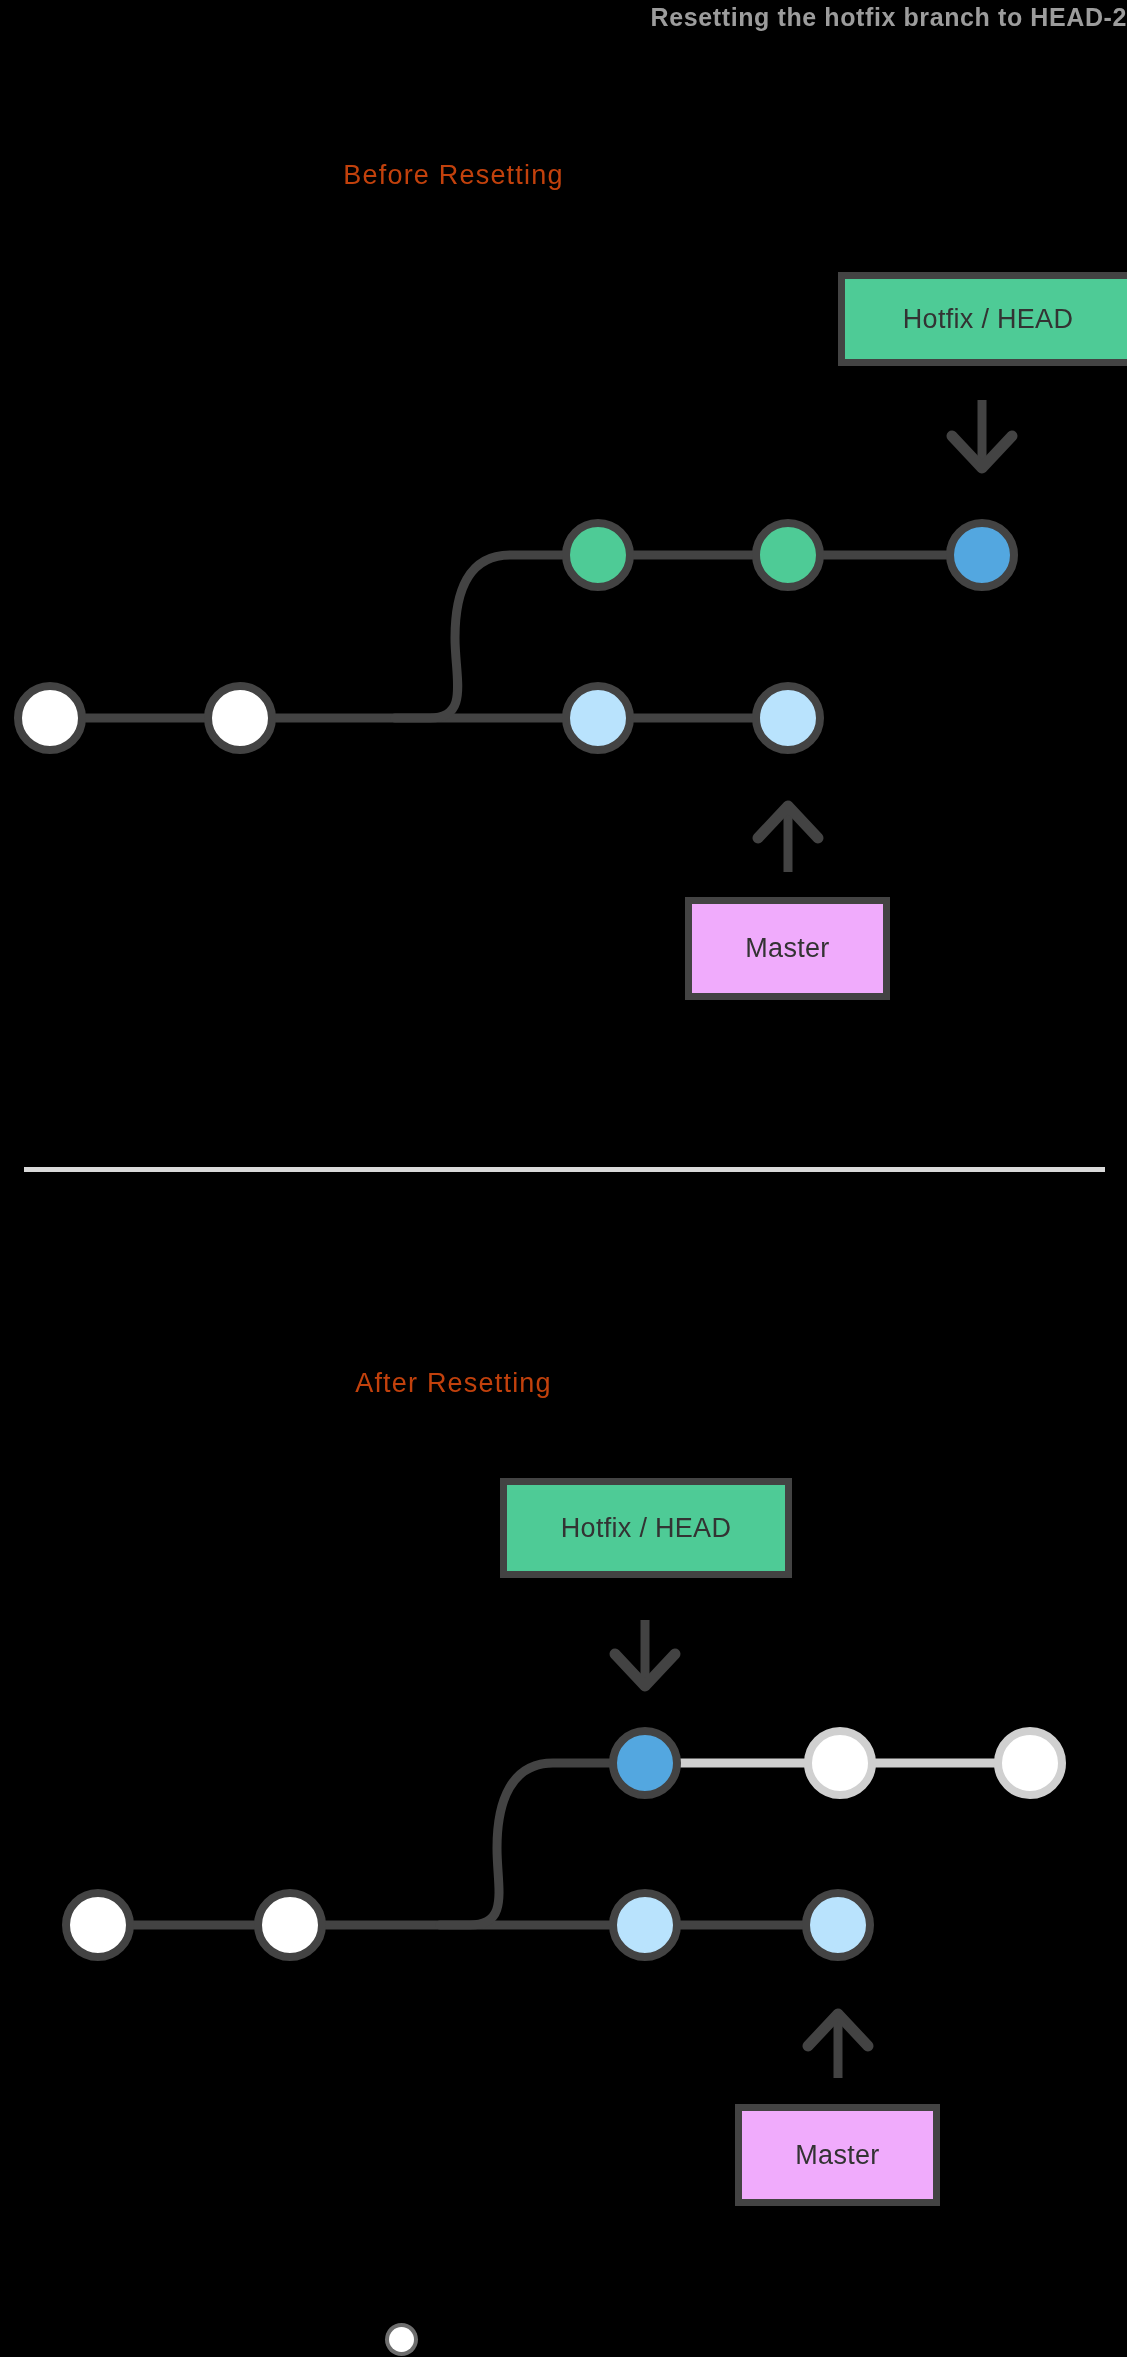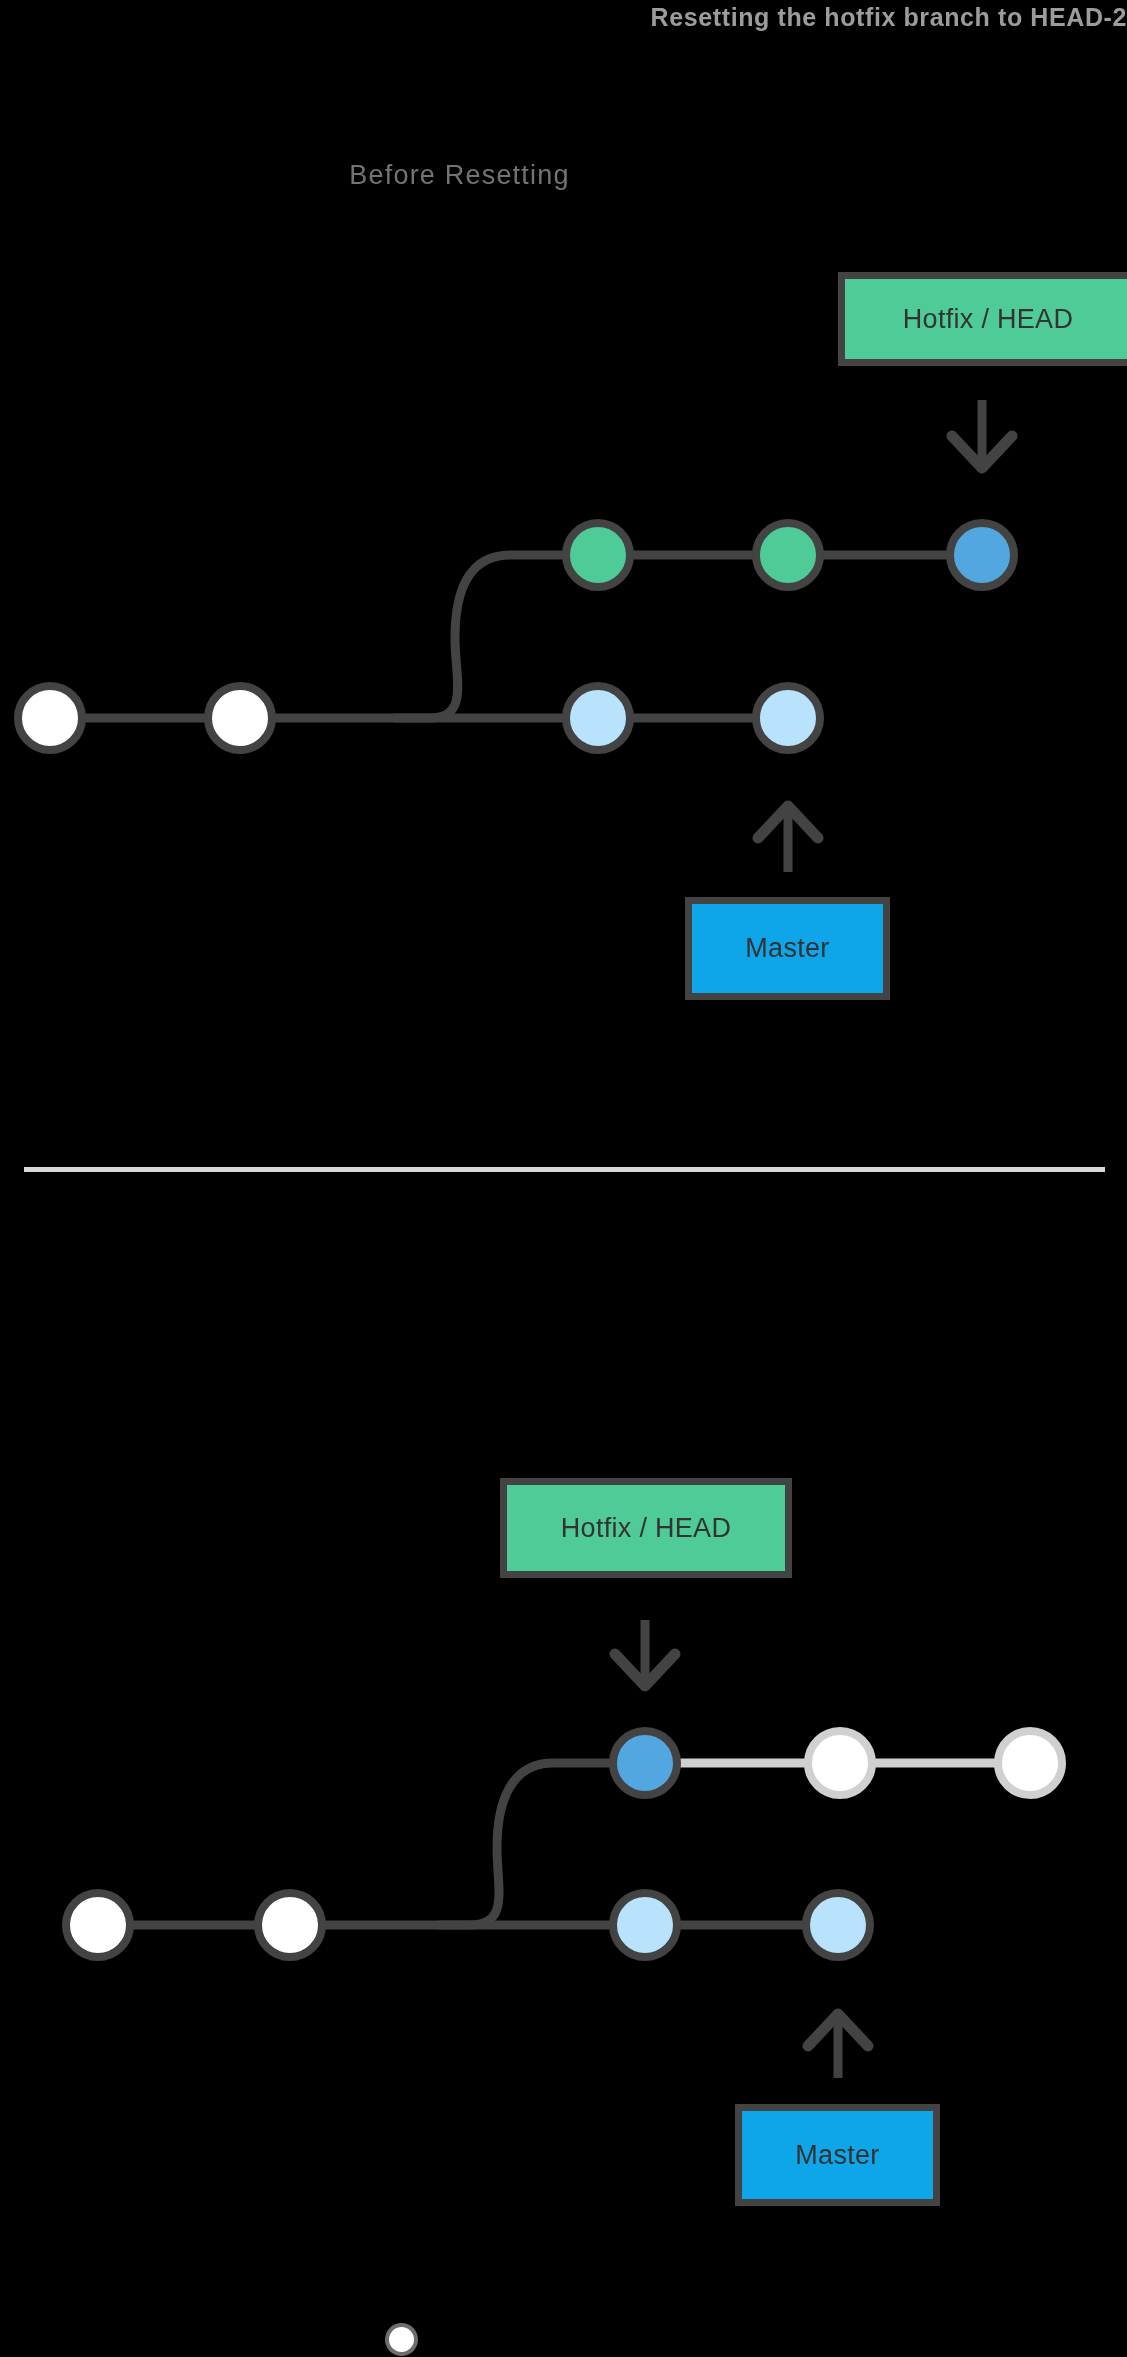--- a/index.html
+++ b/index.html
@@ -40,23 +40,22 @@
 
   
   .section-caption {
     position: absolute;
     width: 907px;
     left: 0;
     text-align: center;
     font-size: 27px;
     font-weight: 500;
     letter-spacing: 1.2px;
-    color: #737373;
+    color: #c2410c;
     white-space: nowrap;
-    margin-left: 6px;
   }
   #cap-before { top: 160px; }
   #cap-after  { top: 1368px; }
 
   
   .divider {
     position: absolute;
     left: 24px;
     top: 1167px;
     width: 1081px;
@@ -80,21 +79,21 @@
     display: flex;
     align-items: center;
     justify-content: center;
     font-size: 27px;
     font-weight: 400;
     letter-spacing: 0.3px;
     color: #333333;
     white-space: nowrap;
   }
   .ref-green { background: #4ecb96; }
-  .ref-blue  { background: #0ea5e9; }
+  .ref-blue  { background: #f0abfc; }
 
   #box-hotfix-before {
     left: 838px; top: 272px; width: 300px; height: 94px;
   }
   #box-master-before {
     left: 685px; top: 897px; width: 205px; height: 103px;
   }
   #box-hotfix-after {
     left: 500px; top: 1478px; width: 292px; height: 100px;
   }
@@ -154,20 +153,21 @@
   <div class="ref-box ref-green" id="box-hotfix-before">
     <span>Hotfix / HEAD</span>
   </div>
 
   <div class="ref-box ref-blue" id="box-master-before">
     <span>Master</span>
   </div>
 
   <div class="divider"></div>
 
+  <div class="section-caption" id="cap-after">After Resetting</div>
 
   <svg class="diagram-svg" id="svg-after" viewBox="0 0 1127 560">
 
     <g>
       <line x1="645" y1="20" x2="645" y2="80" stroke="#434343" stroke-width="9"></line>
       <polyline points="615,54 645,86 675,54" fill="none" stroke="#434343" stroke-width="11" stroke-linecap="round" stroke-linejoin="round"></polyline>
     </g>
 
     <line x1="645" y1="163" x2="1030" y2="163" stroke="#d0d0d0" stroke-width="9"></line>
 

